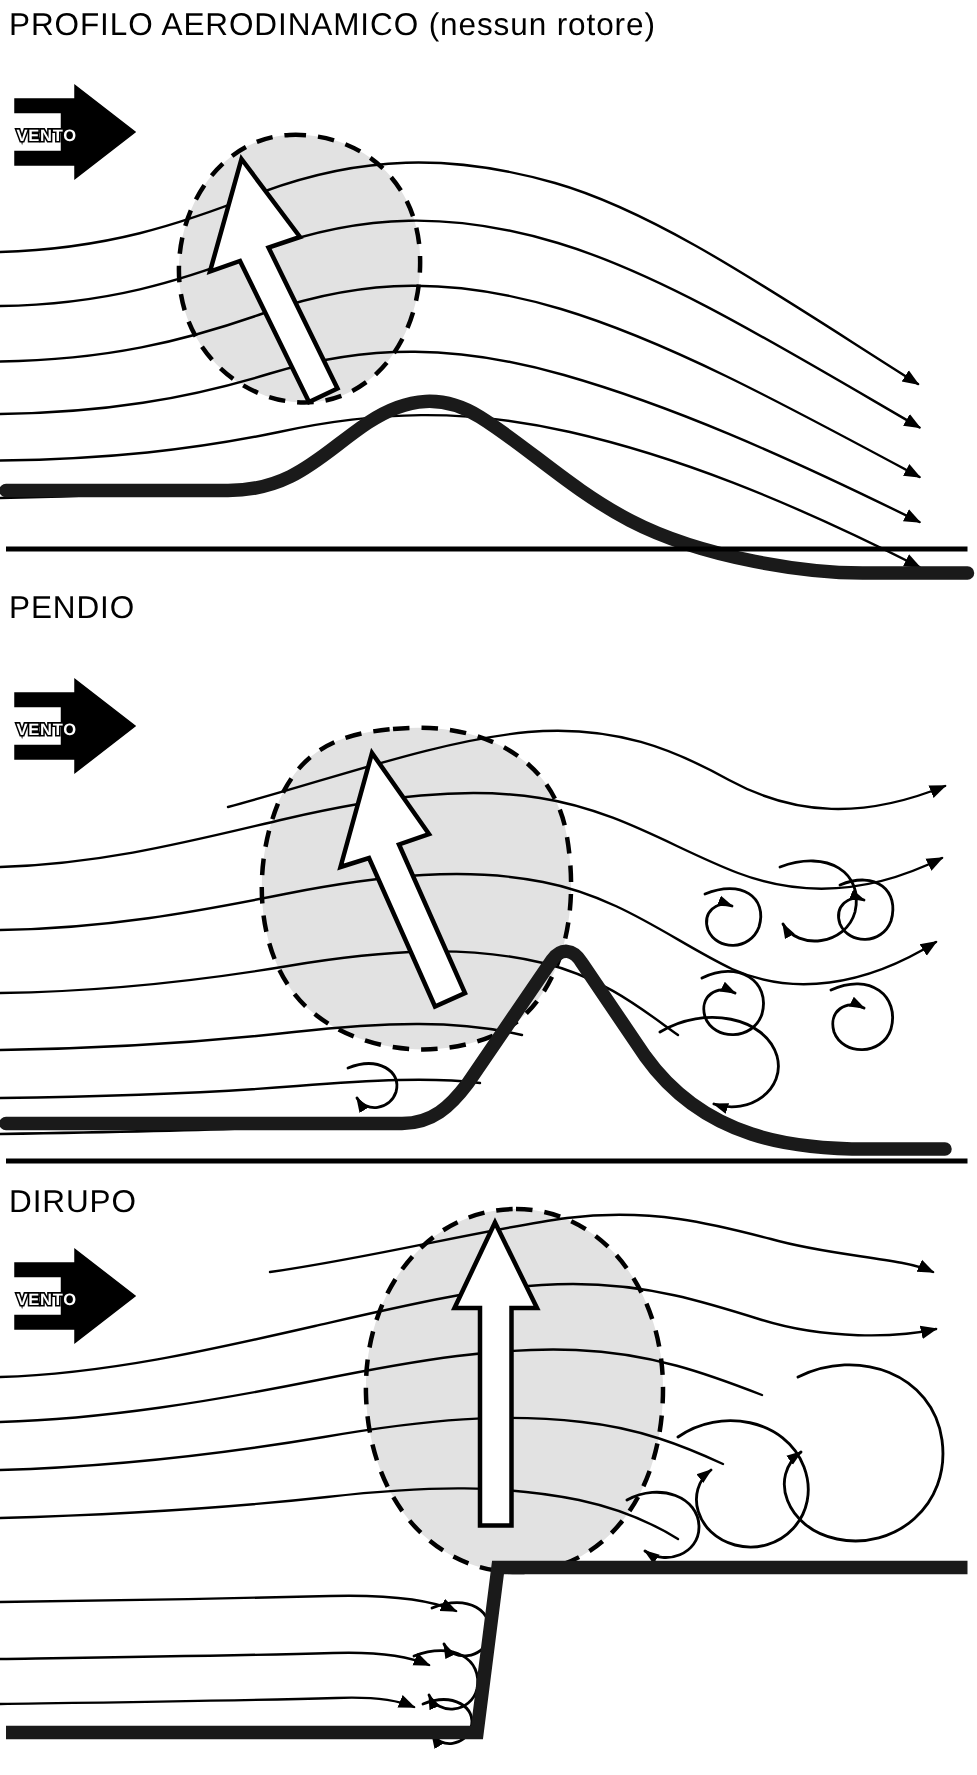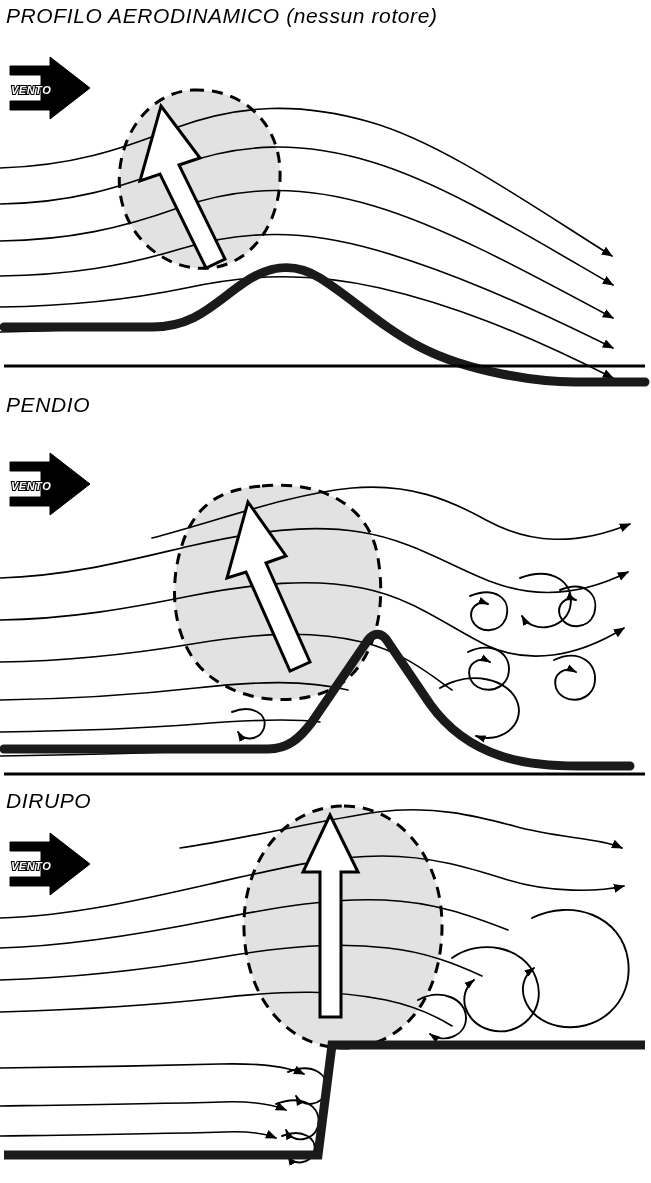--- a/index.html
+++ b/index.html
@@ -12,21 +12,20 @@
     width: 651px;
     height: 1183px;
     font-family: "Liberation Sans", sans-serif;
     position: relative;
     overflow: hidden;
   }
   #diagram-root {
     position: relative;
     width: 651px;
     height: 1183px;
-    font-style: italic;
   }
   svg.figure {
     display: block;
     width: 651px;
     height: 1183px;
   }
   .panel-title {
     font-family: "Liberation Sans", sans-serif;
     font-size: 21px;
     fill: #000000;

